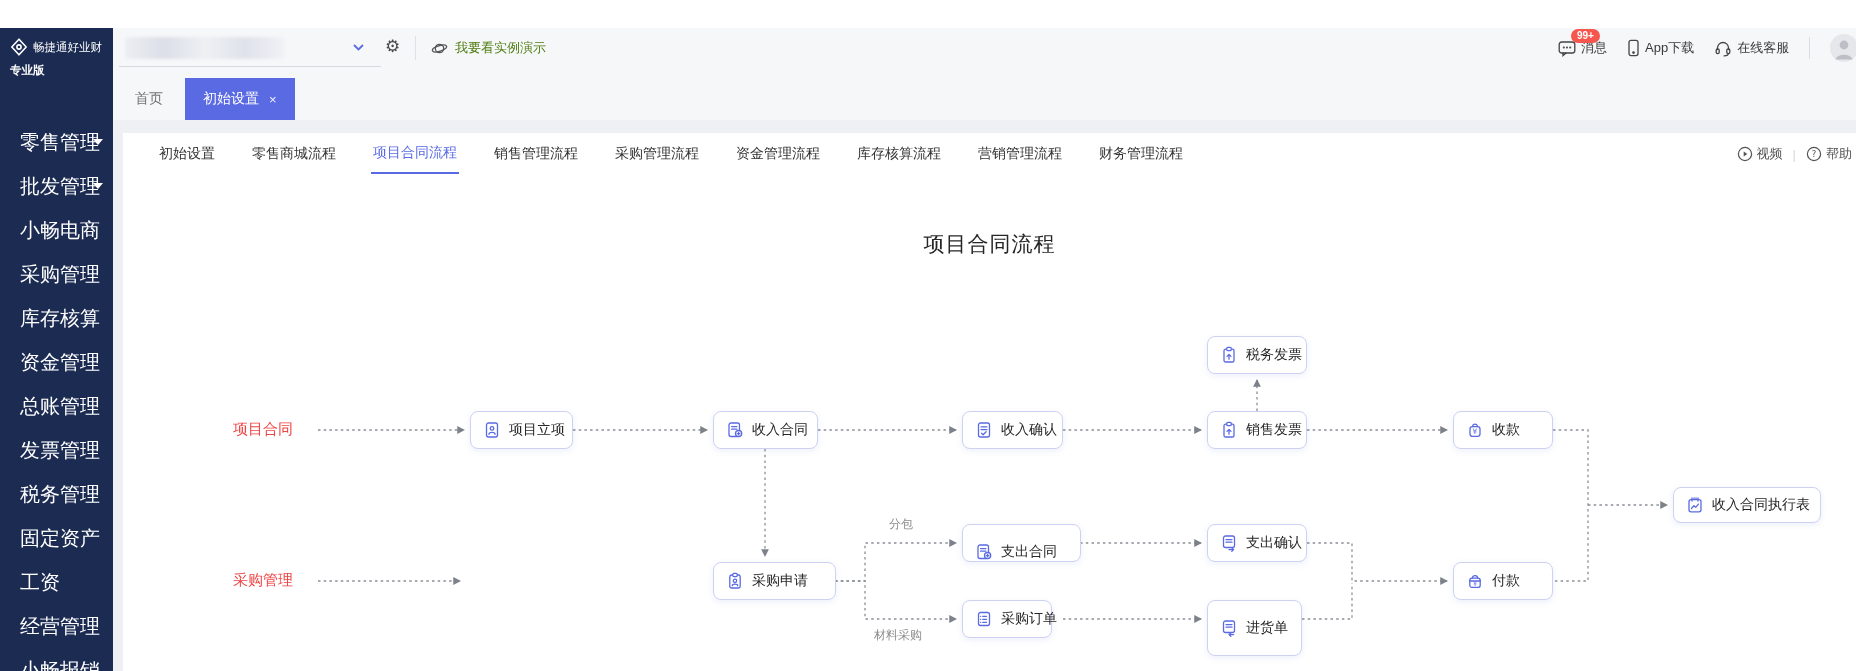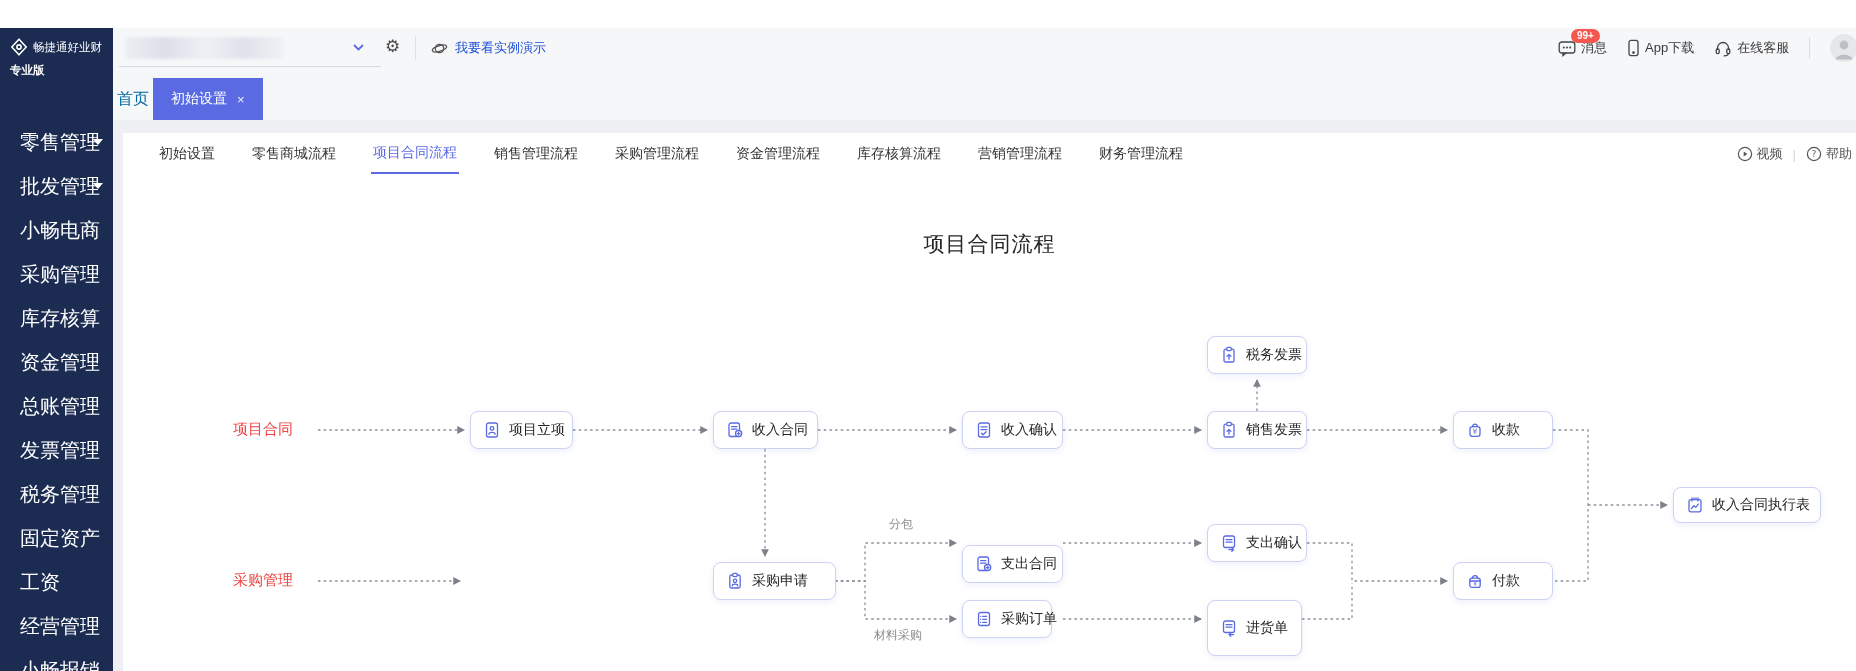--- a/index.html
+++ b/index.html
@@ -23,30 +23,30 @@
 
   
   .topbar{position:absolute;left:113px;top:28px;right:0;height:40px;background:#F6F7F9;}
   .company-select{position:absolute;left:12px;top:9px;width:160px;height:22px;border-radius:4px;
     background:linear-gradient(90deg,#eceef3 0%,#dcdfe8 25%,#eef0f4 50%,#dfe2ea 75%,#f1f2f6 100%);
     filter:blur(1.5px);}
   .select-underline{position:absolute;left:6px;top:38px;width:262px;border-bottom:1px solid #d6d8de;}
   .chevron{position:absolute;left:238px;top:12px;}
   .gear{position:absolute;left:272px;top:8px;font-size:17px;color:#4a4a4a;line-height:22px;}
   .tb-divider{position:absolute;top:8px;height:24px;border-left:1px solid #e0e1e6;}
-  .demo-link{position:absolute;left:318px;top:0;height:40px;display:flex;align-items:center;gap:7px;font-size:13px;color:#1d4ed8;cursor:pointer;}
+  .demo-link{position:absolute;left:318px;top:0;height:40px;display:flex;align-items:center;gap:7px;font-size:13px;color:#4d7c0f;cursor:pointer;}
   .topbar-right{position:absolute;left:1445px;top:0;height:40px;display:flex;align-items:center;gap:20px;}
   .tb-item{display:flex;align-items:center;gap:5px;font-size:13px;color:#3a3a3a;position:relative;cursor:pointer;white-space:nowrap;justify-content:center;}
   .badge{position:absolute;top:-10px;left:13px;background:var(--badge);color:#fff;font-size:10px;line-height:14px;
     padding:0 6px;border-radius:8px;font-weight:bold;}
   .right-divider{height:22px;border-left:1px solid #dcdde2;}
 
   
   .tabstrip{position:absolute;left:113px;top:68px;right:0;height:52px;background:#F6F7F9;display:flex;align-items:flex-end;}
-  .wtab-home{height:42px;display:flex;align-items:center;padding:0 4px;font-size:16px;color:#0369a1;cursor:pointer;}
+  .wtab-home{height:42px;display:flex;align-items:center;padding:0 22px;font-size:14px;color:#737373;cursor:pointer;}
   .wtab-active{height:42px;display:flex;align-items:center;gap:10px;padding:0 18px;font-size:14px;color:#fff;background:var(--accent);cursor:pointer;}
   .wtab-close{font-size:13px;opacity:.9;cursor:pointer;}
 
   
   .sidebar{position:absolute;left:0;top:120px;width:113px;bottom:0;background:var(--sidebar);}
   .side-item{position:relative;height:44px;line-height:44px;color:#fff;font-size:20px;padding-left:20px;cursor:pointer;white-space:nowrap;}
   .side-caret{position:absolute;right:10px;top:19px;width:0;height:0;border-left:5px solid transparent;border-right:5px solid transparent;border-top:6px solid #fff;}
 
   
   .gutter{position:absolute;left:113px;top:120px;right:0;bottom:0;background:#EEF0F4;}
@@ -324,21 +324,21 @@
         <span class="node-icon">
           <svg width="18" height="18" viewBox="0 0 18 18" fill="none" stroke="#5A6AE3" stroke-width="1.3" stroke-linecap="round" stroke-linejoin="round">
             <rect x="3.8" y="3" width="10.4" height="13" rx="1.8"></rect>
             <rect x="6.8" y="1.4" width="4.4" height="3.2" rx="1" fill="#fff"></rect>
             <circle cx="9" cy="8.8" r="1.7"></circle>
             <path d="M6.3 13.8c0-2.2 5.4-2.2 5.4 0"></path>
           </svg>
         </span>
         <span>采购申请</span>
       </div>
-      <div class="flow-node" style="left: 962px; top: 545px; width: 101px; height: 38px;">
+      <div class="flow-node" style="left: 962px; top: 524px; width: 119px; height: 38px; align-items: flex-end;">
         <span class="node-icon">
           <svg width="18" height="18" viewBox="0 0 18 18" fill="none" stroke="#5A6AE3" stroke-width="1.3" stroke-linecap="round" stroke-linejoin="round">
             <rect x="3" y="2" width="10.5" height="13.5" rx="2"></rect>
             <path d="M5.6 5.6h5.3M5.6 8.2h5.3"></path>
             <circle cx="12.6" cy="12.6" r="3.1" fill="#fff"></circle>
             <path d="M11.3 12.6h2.6M12.6 11.3v2.6"></path>
           </svg>
         </span>
         <span>支出合同</span>
       </div>

